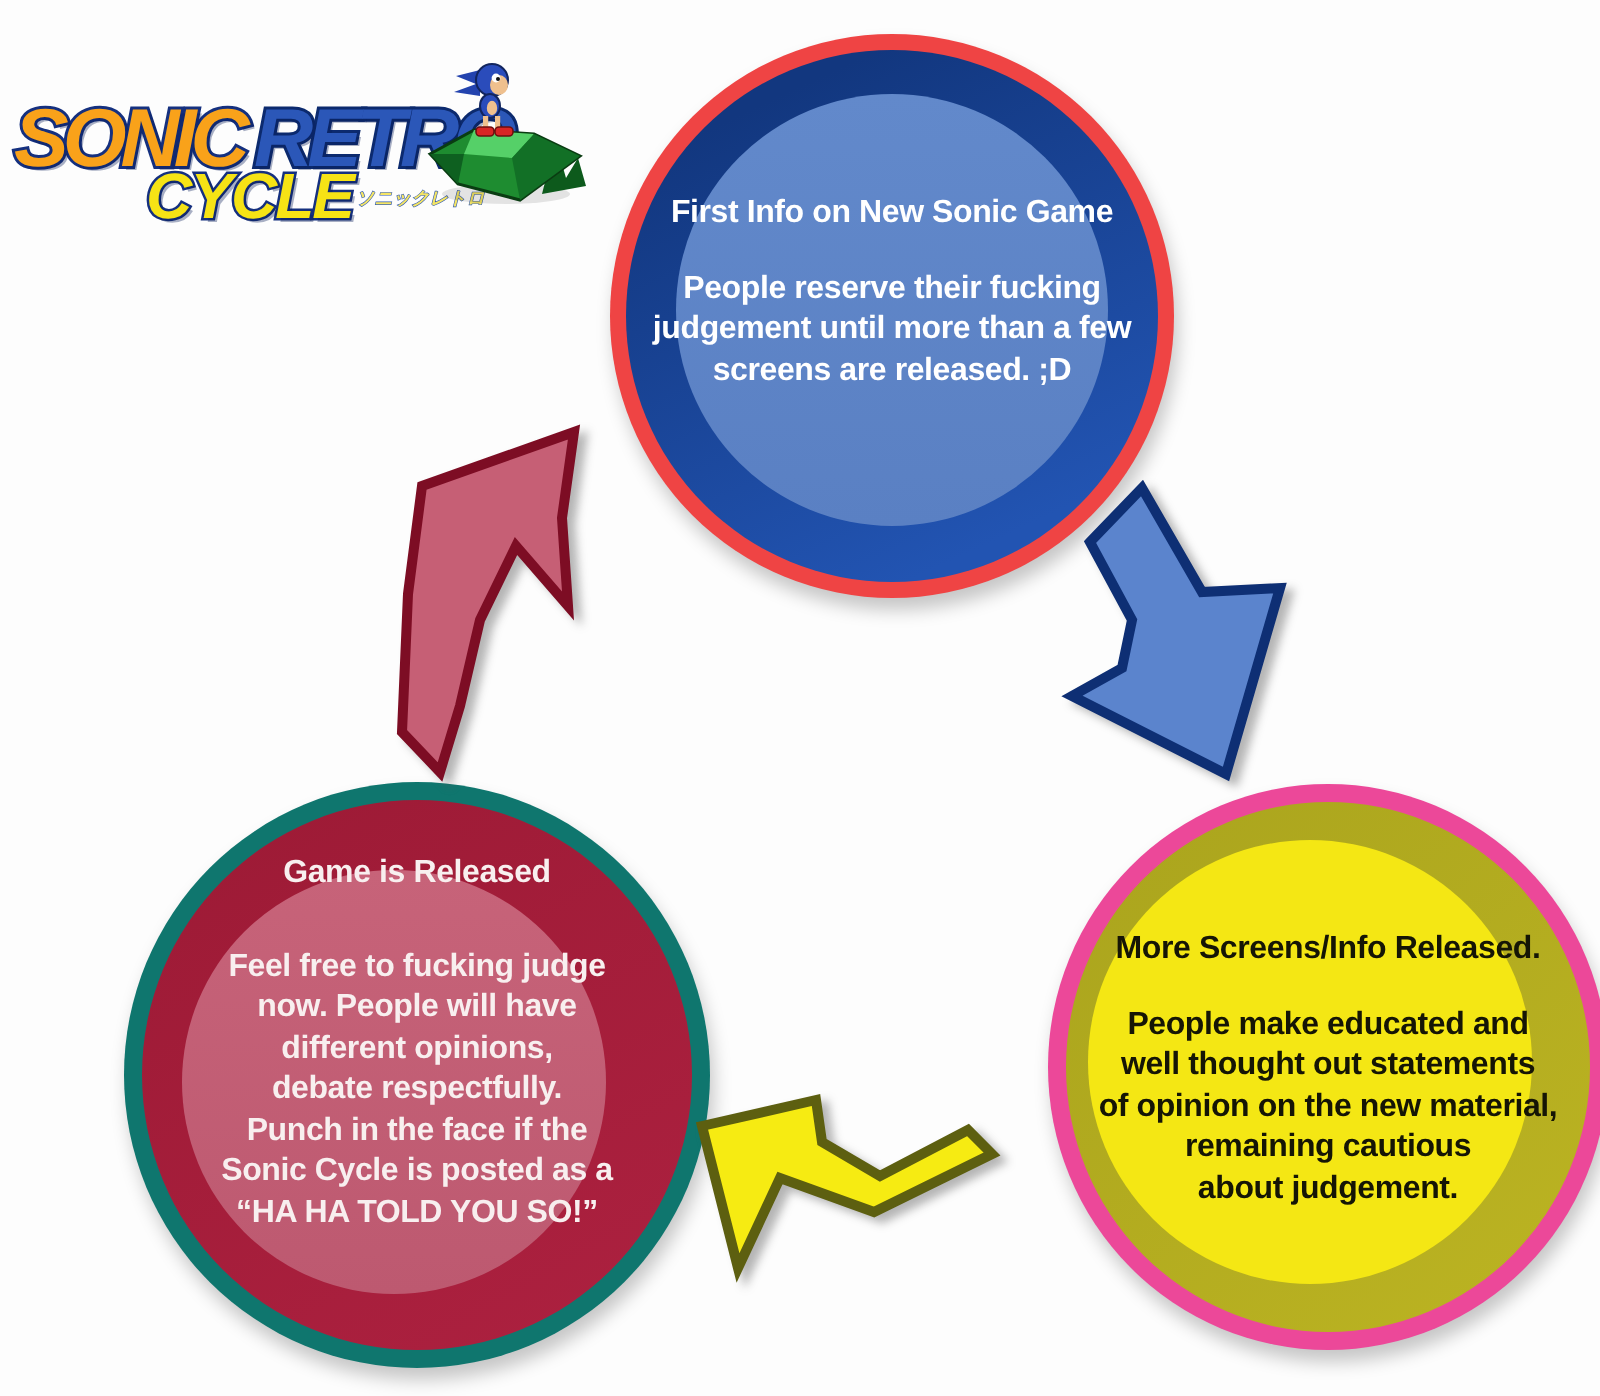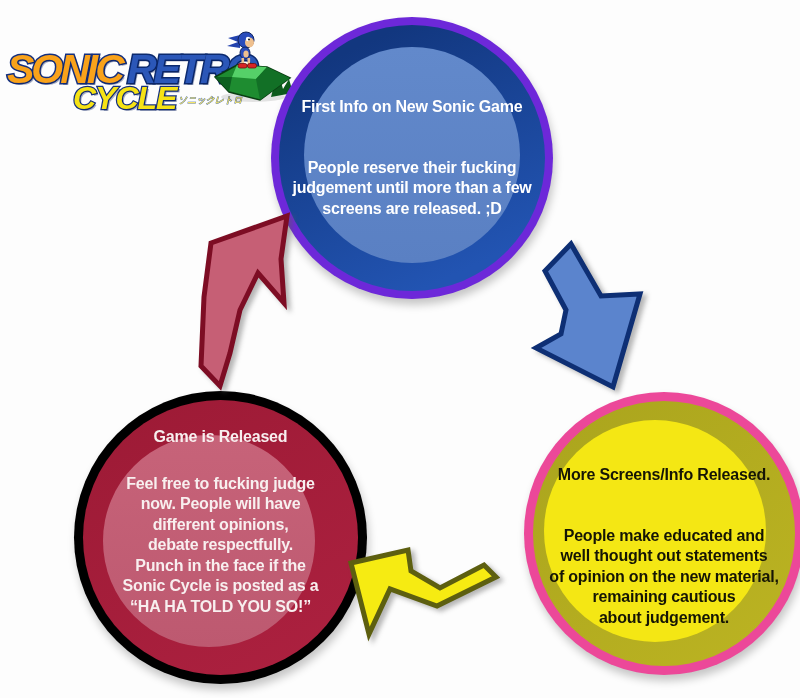--- a/index.html
+++ b/index.html
@@ -24,34 +24,34 @@
   .logo-jp{left:178px;top:96px;font-size:9px;font-style:normal;font-weight:bold;
     color:#f5e565;-webkit-text-stroke:.6px #2b57b8;
     font-family:"DejaVu Sans",sans-serif;}
   .sprite{position:absolute;left:211px;top:25px;width:84px;height:80px;}
 
   
   .circle{position:absolute;border-radius:50%;box-shadow:2px 6px 9px rgba(0,0,0,.22);}
   .circle .mid,.circle .inner{position:absolute;border-radius:50%;}
   .txt{position:absolute;text-align:center;font-weight:bold;font-size:16px;
     line-height:20.5px;letter-spacing:-0.2px;}
-  .body{white-space:pre-line;margin-top:40px;}
+  .body{white-space:pre-line;margin-top:17px;}
 
-  #c-blue{left:271px;top:17px;width:282px;height:282px;background:#6d28d9;}
+  #c-blue{left:305px;top:17px;width:282px;height:282px;background:#ef4444;}
   #c-blue .mid{inset:8px;background:linear-gradient(155deg,#12377f 15%,#2254b2 85%);}
   #c-blue .inner{left:33px;top:30px;width:216px;height:216px;
     background:linear-gradient(180deg,#6289cb,#5a80c3);}
   #c-blue .txt{left:10px;right:10px;top:80px;color:#ffffff;}
 
   #c-yellow{left:524px;top:392px;width:280px;height:283px;background:#ec4899;}
   #c-yellow .mid{inset:9px;background:linear-gradient(140deg,#aaa41d,#bcb422);}
   #c-yellow .inner{left:20px;top:28px;width:222px;height:222px;background:#f4e714;}
   #c-yellow .txt{left:8px;right:8px;top:73px;color:#151505;}
 
-  #c-red{left:74px;top:391px;width:293px;height:293px;background:#000000;}
+  #c-red{left:62px;top:391px;width:293px;height:293px;background:#0f766e;}
   #c-red .mid{inset:9px;background:linear-gradient(150deg,#9c1a35,#ad2140);}
   #c-red .inner{left:29px;top:44px;width:212px;height:212px;
     background:linear-gradient(180deg,#c76379,#bd5970);}
   #c-red .txt{left:12px;right:12px;top:36px;color:#f8efef;}
   #c-red .body{margin-top:26px;}
 
   
   .arrows{position:absolute;left:0;top:0;width:800px;height:698px;pointer-events:none;}
   .arrows polygon{stroke-linejoin:miter;filter:drop-shadow(4px 3px 2.5px rgba(90,90,90,.45));}
   .arrow-blue{fill:#5b84cd;stroke:#0e2f74;stroke-width:5;}

